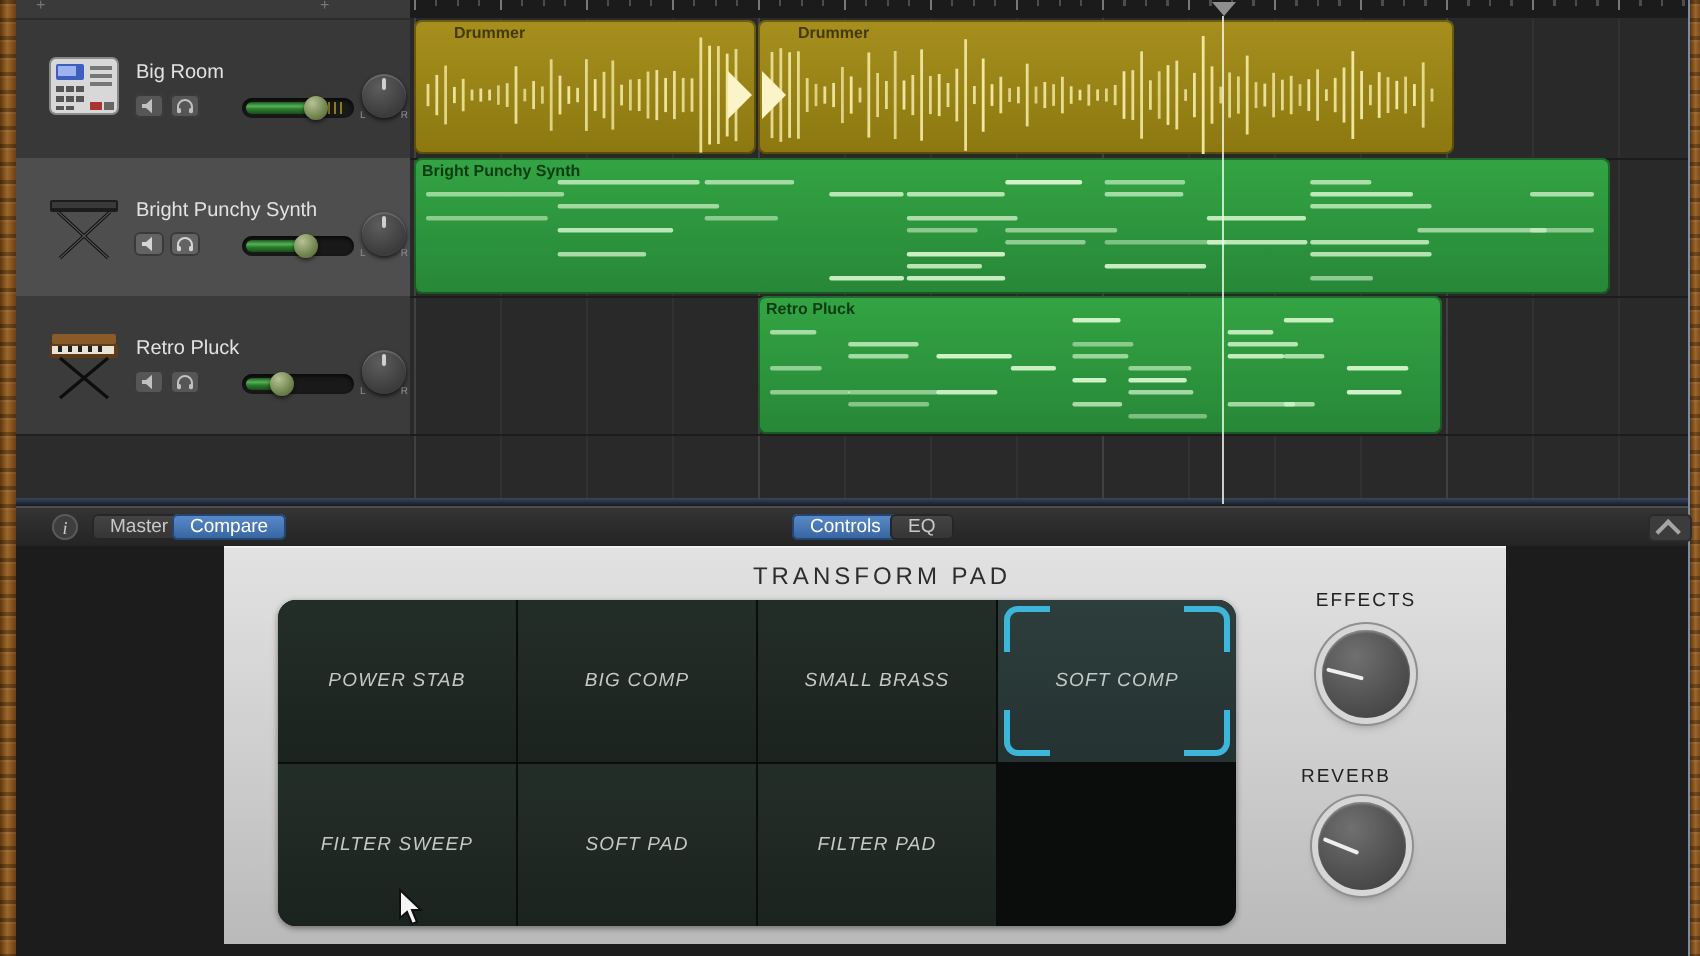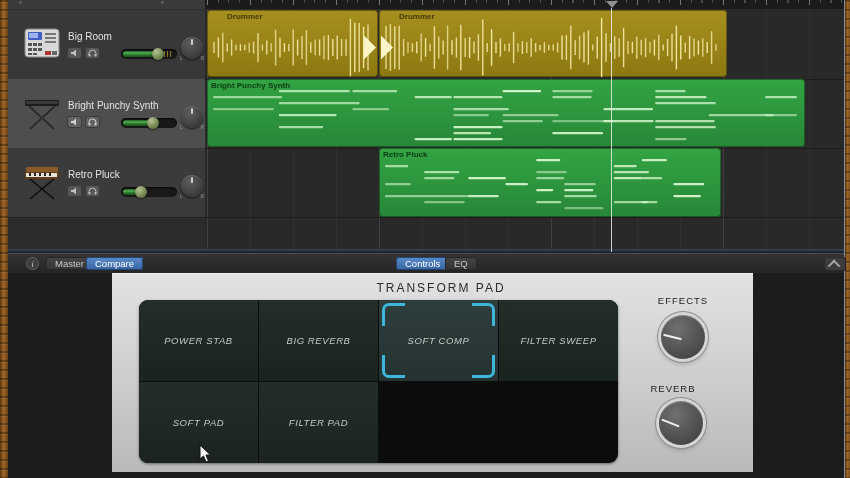--- a/index.html
+++ b/index.html
@@ -481,21 +481,24 @@
 
   <div class="abs sc-body">
     <div class="panel">
       <div class="tp-title">TRANSFORM PAD</div>
 
       <div class="pad-grid">
         <div class="pad">
             <span>POWER STAB</span>
           </div>
         <div class="pad">
-            <span>BIG REVERB</span>
+            <span>BIG COMP</span>
+          </div>
+        <div class="pad">
+            <span>SMALL BRASS</span>
           </div>
         <div class="pad sel">
           <span>SOFT COMP</span>
           <div class="bracket tl"></div>
           <div class="bracket tr"></div>
           <div class="bracket bl"></div>
           <div class="bracket br"></div>
         </div>
         <div class="pad">
             <span>FILTER SWEEP</span>

